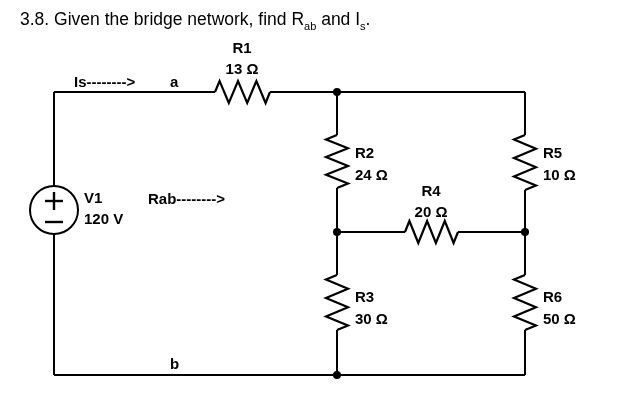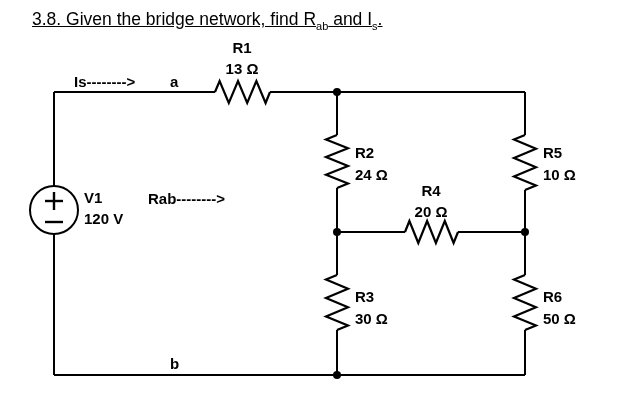--- a/index.html
+++ b/index.html
@@ -6,26 +6,25 @@
   #screen {
     position: relative;
     width: 620px;
     height: 414px;
     background: #ffffff;
     font-family: "Liberation Sans", sans-serif;
     overflow: hidden;
   }
   #title {
     position: absolute;
-    left: 32px;
+    left: 20px;
     top: 9px;
     font-size: 17.5px;
     color: #000000;
     white-space: nowrap;
-    text-decoration: underline;
   }
   #title sub { font-size: 11px; line-height: 0; }
   #circuit-svg { position: absolute; left: 0; top: 0; }
   .wire { stroke: #000000; stroke-width: 2; fill: none; }
   .zigzag { stroke: #000000; stroke-width: 2.2; fill: none; stroke-linejoin: miter; }
   .dot { fill: #000000; stroke: none; }
   .src-circle { fill: #ffffff; stroke: #000000; stroke-width: 2; }
   .polarity { stroke: #000000; stroke-width: 2.4; fill: none; }
   .lbl {
     font-family: "Liberation Sans", sans-serif;

